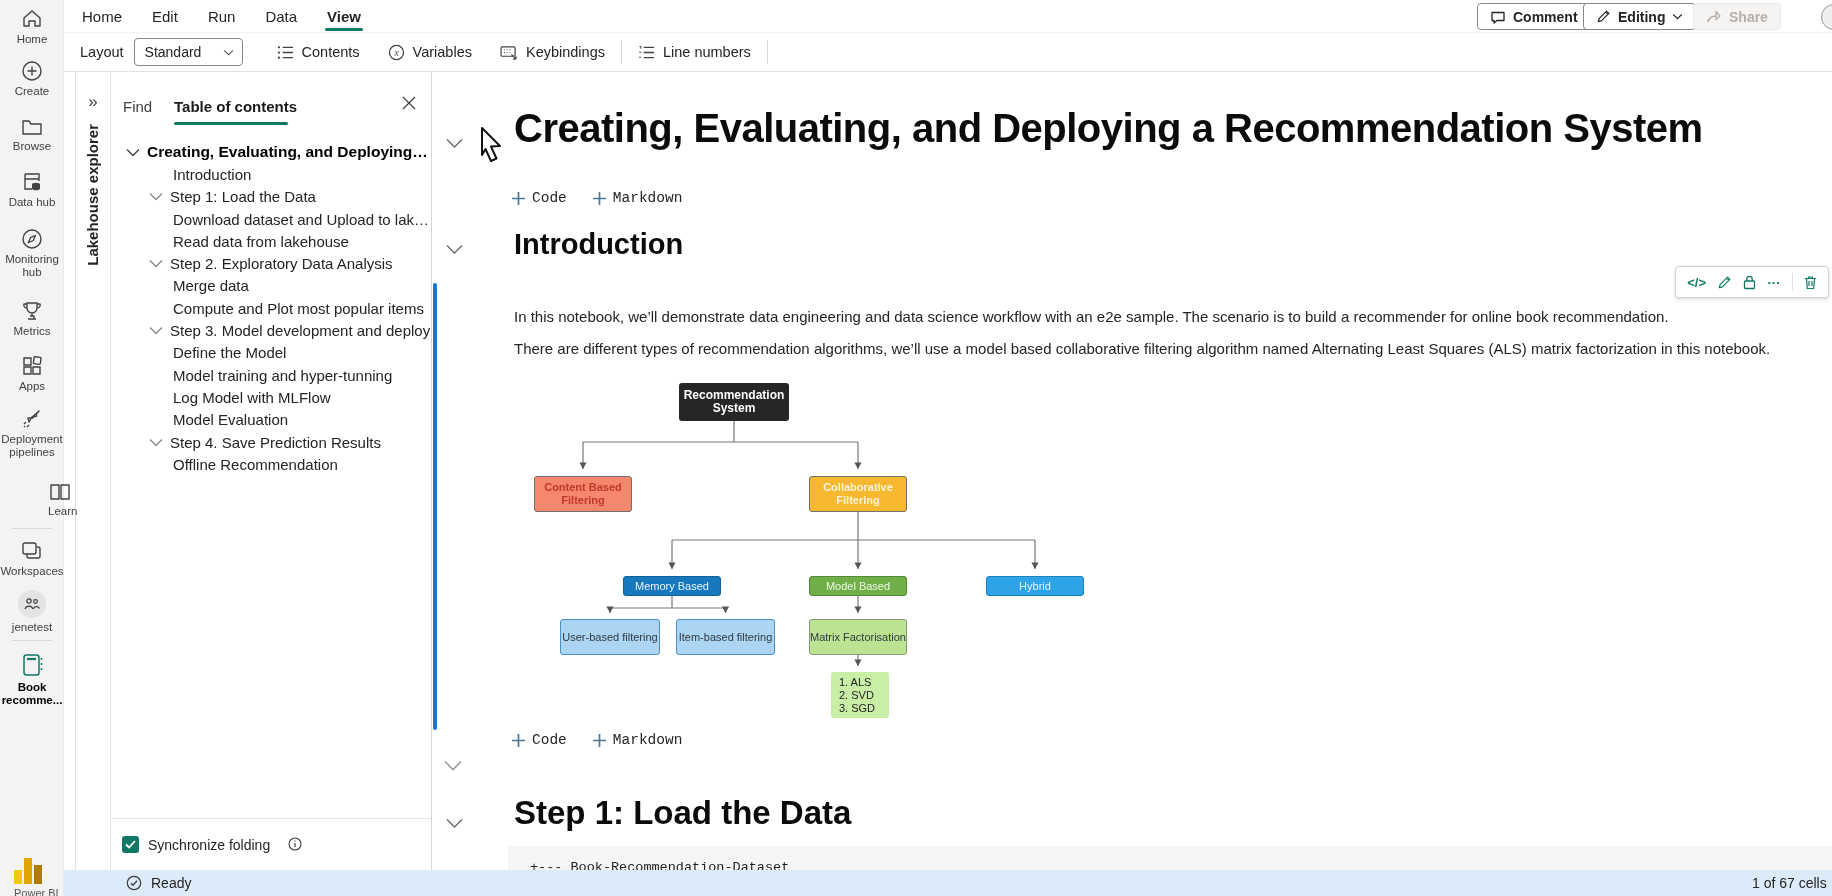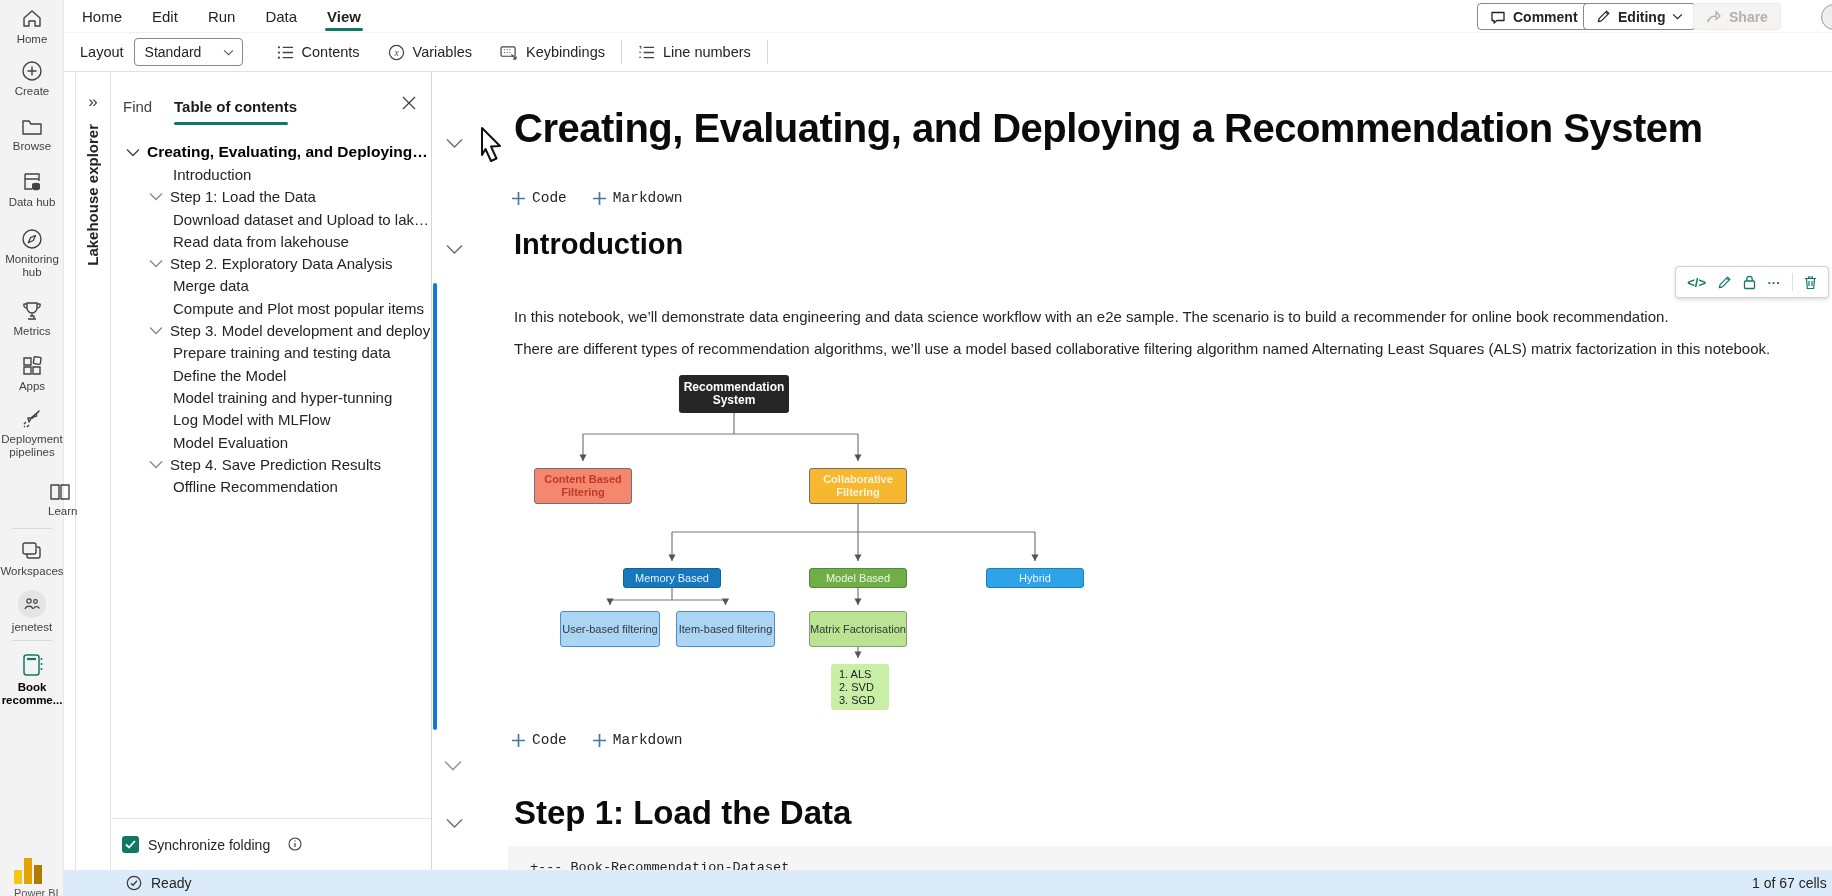--- a/index.html
+++ b/index.html
@@ -72,21 +72,21 @@
   .addbtn { display:flex; align-items:center; gap:7px; font-size:14.5px; color:#252423; cursor:pointer; }
   .h2 { position:absolute; left:82px; font-weight:700; color:#0b0b0b; white-space:nowrap; }
   .para { position:absolute; left:82px; font-size:15px; color:#242424; white-space:nowrap; }
   .cursor { position:absolute; left:46px; top:54px; z-index:9; }
 
   .cell-toolbar { position:absolute; left:1243px; top:194px; width:154px; height:32px; background:#fff; border:1px solid #d1d1d1; border-radius:4px; box-shadow:0 1.6px 3.6px rgba(0,0,0,.13); display:flex; align-items:center; justify-content:space-evenly; }
   .ct-ic { color:#117865; font-size:13px; font-weight:700; cursor:pointer; display:flex; align-items:center; }
   .ct-div { width:1px; height:18px; background:#e0e0e0; }
 
   
-  .diagram { position:absolute; left:82px; top:300px; width:600px; height:342px; }
+  .diagram { position:absolute; left:82px; top:308px; width:600px; height:342px; }
   .dg-node { position:absolute; display:flex; align-items:center; justify-content:center; text-align:center; font-size:11px; line-height:13px; border-radius:3px; }
   .dg-lines { position:absolute; left:0; top:0; }
   .nd-root   { left:165px; top:3px;   width:110px; height:38px; font-weight:700; font-size:12px; }
   .nd-content{ left:20px;  top:96px;  width:98px;  height:36px; font-weight:700; border:1.5px solid #707070; }
   .nd-collab { left:295px; top:96px;  width:98px;  height:36px; font-weight:700; border:1.5px solid #707070; }
   .nd-memory { left:109px; top:196px; width:98px;  height:20px; border:1.5px solid #10619c; }
   .nd-model  { left:295px; top:196px; width:98px;  height:20px; border:1.5px solid #55893a; }
   .nd-hybrid { left:472px; top:196px; width:98px;  height:20px; border:1.5px solid #1b82bd; }
   .nd-user   { left:46px;  top:239px; width:100px; height:36px; border:1.5px solid #4a90c8; }
   .nd-item   { left:162px; top:239px; width:99px;  height:36px; border:1.5px solid #4a90c8; }
@@ -347,23 +347,20 @@
         <span>Merge data</span>
       </div>
     <div class="trow plain">
         <span>Compute and Plot most popular items</span>
       </div>
     <div class="trow haschev">
         <svg class="chev" width="14" height="9" viewBox="0 0 14 9">
           <path d="M1 1.5l6 6 6-6" fill="none" stroke="#8a8886" stroke-width="1.3"></path>
         </svg>
         <span>Step 3. Model development and deploy</span>
-      </div>
-    <div class="trow plain">
-        <span>Prepare training and testing data</span>
       </div>
     <div class="trow plain">
         <span>Define the Model</span>
       </div>
     <div class="trow plain">
         <span>Model training and hyper-tunning</span>
       </div>
     <div class="trow plain">
         <span>Log Model with MLFlow</span>
       </div>

